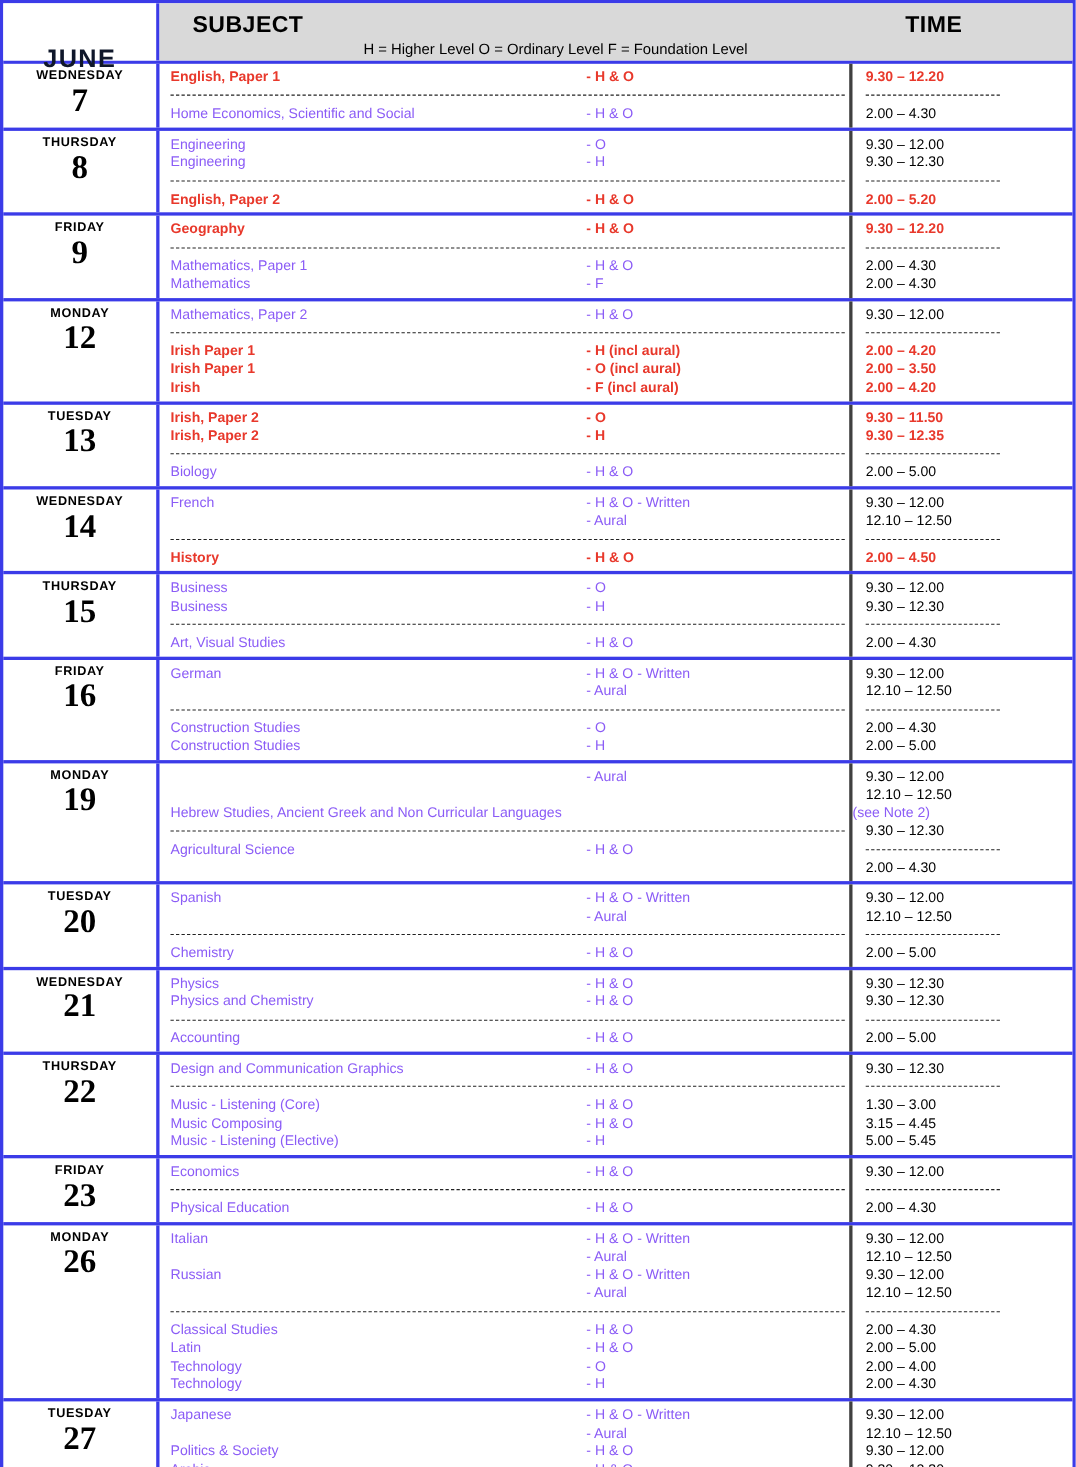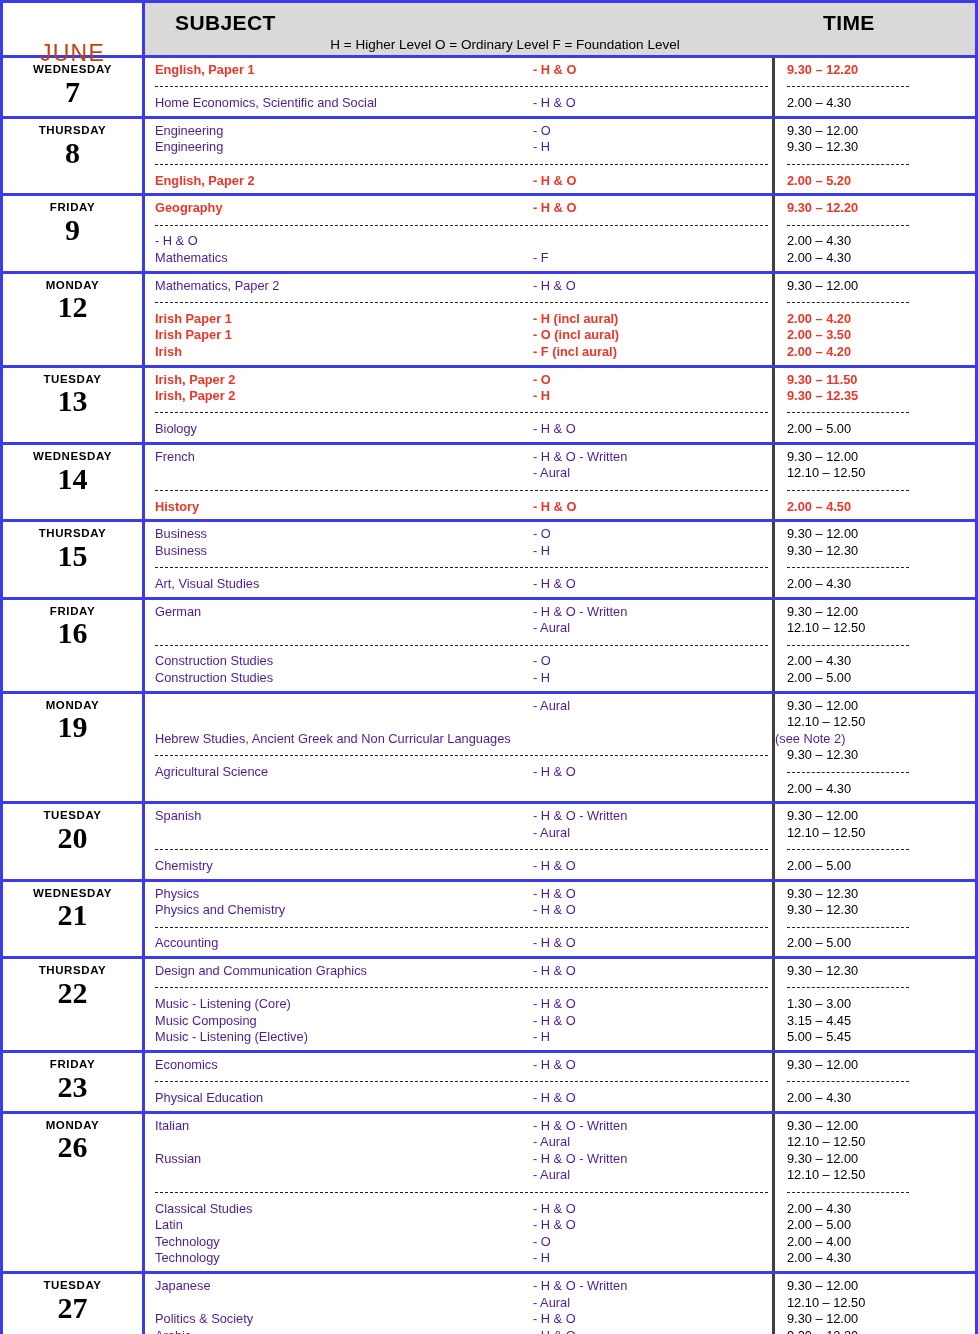--- a/index.html
+++ b/index.html
@@ -35,23 +35,23 @@
     flex: 0 0 142px;
     box-sizing: border-box;
     border-right: 3px solid #3B3BE8;
     display: flex;
     align-items: center;
     justify-content: center;
     background: #ffffff;
   }
   .th-date-label {
     font-size: 23px;
-    font-weight: normal;
+    font-weight: bold;
     letter-spacing: 1.2px;
-    color: #c2410c;
+    color: #0f172a;
     margin-top: 48px;
   }
   .th-rest {
     flex: 1 1 auto;
     background: #D9D9D9;
     position: relative;
     box-sizing: border-box;
   }
   .th-subject {
     position: absolute;
@@ -124,21 +124,21 @@
     flex: 0 0 200px;
     box-sizing: border-box;
     padding: 4px 12px 4px 12px;
   }
 
   .entry {
     display: flex;
     align-items: baseline;
     font-size: 12.8px;
     line-height: 16.6px;
-    color: #4c1d95;
+    color: #8b5cf6;
     white-space: nowrap;
   }
   .entry .name { width: 378px; flex: 0 0 378px; }
   .entry .lvl  { flex: 1 1 auto; }
   .entry .note { position: absolute; left: 630px; }
 
   .time-entry {
     font-size: 12.8px;
     line-height: 16.6px;
     color: #000;
@@ -243,20 +243,21 @@
           <div class="day-name">FRIDAY</div>
           <div class="day-num">9</div>
         </div>
         <div class="cell-subject">
           <div class="entry red">
             <span class="name">Geography</span>
             <span class="lvl">- H &amp; O</span>
           </div>
           <div class="sep"></div>
           <div class="entry">
+            <span class="name">Mathematics, Paper 1</span>
             <span class="lvl">- H &amp; O</span>
           </div>
           <div class="entry">
             <span class="name">Mathematics</span>
             <span class="lvl">- F</span>
           </div>
         </div>
         <div class="cell-time">
           <div class="time-entry red">9.30 – 12.20</div>
           <div class="tsep"></div>

